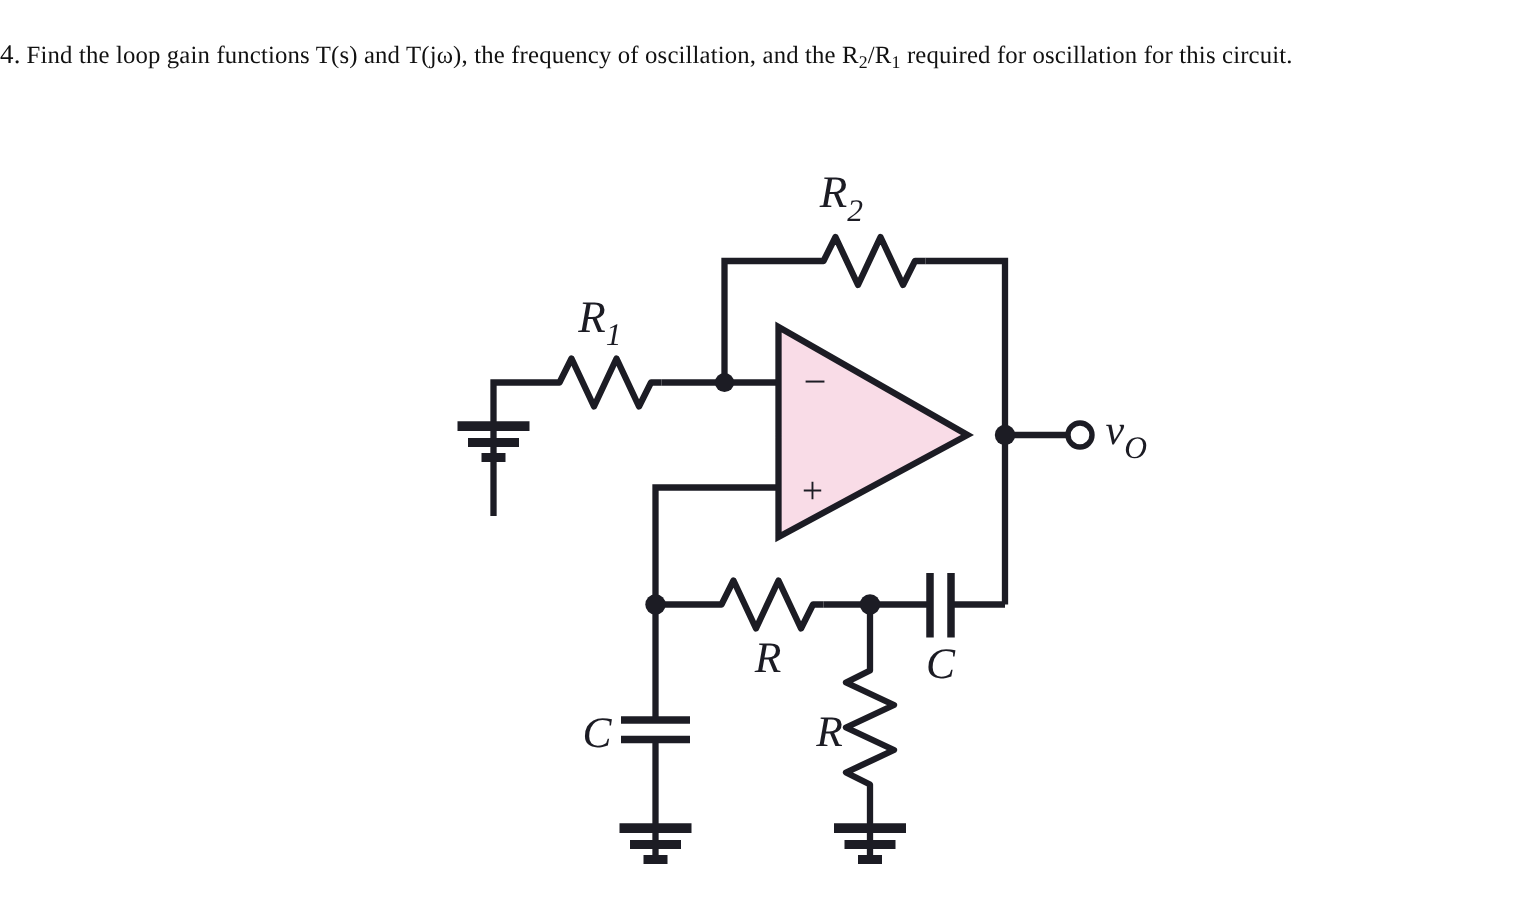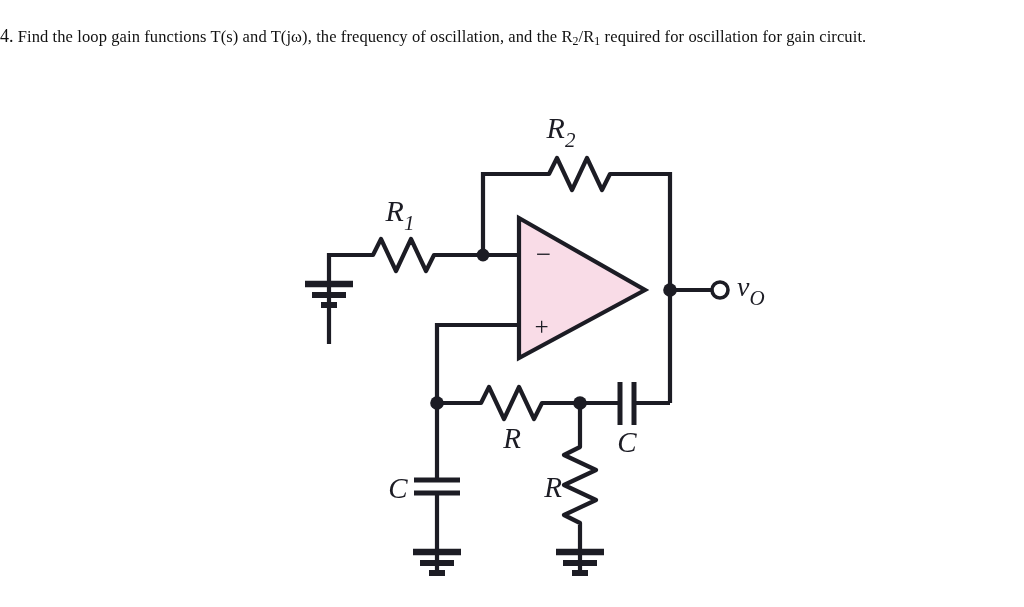--- a/index.html
+++ b/index.html
@@ -45,21 +45,21 @@
   .lbl {
     font-family: "Liberation Serif", "DejaVu Serif", serif;
     font-style: italic;
     fill: #1c1c24;
   }
 </style>
 </head>
 <body>
 
 <div id="problem-statement">
-  <span class="qnum">4.</span><span>Find the loop gain functions T(s)  and T(jω), the frequency of oscillation, and the R</span><span class="sub">2</span><span>/R</span><span class="sub">1</span><span>  required for oscillation for gain circuit.</span>
+  <span class="qnum">4.</span><span>Find the loop gain functions T(s)  and T(jω), the frequency of oscillation, and the R</span><span class="sub">2</span><span>/R</span><span class="sub">1</span><span>  required for oscillation for this circuit.</span>
 </div>
 
 <div id="circuit-wrap">
 <svg width="1024" height="547" viewBox="0 0 1024 547" xmlns="http://www.w3.org/2000/svg">
 
   <g fill="none" stroke="#1c1c24" stroke-width="4.2" stroke-linecap="square" stroke-linejoin="miter">
 
     <path d="M 329 284 L 329 195 L 366 195" stroke-linecap="butt"></path>
 
     <path d="M 366 195 L 373 195 L 381 179 L 396 211 L 411 179 L 426 211 L 434 195 L 441 195" stroke-linecap="butt" stroke-linejoin="round"></path>

